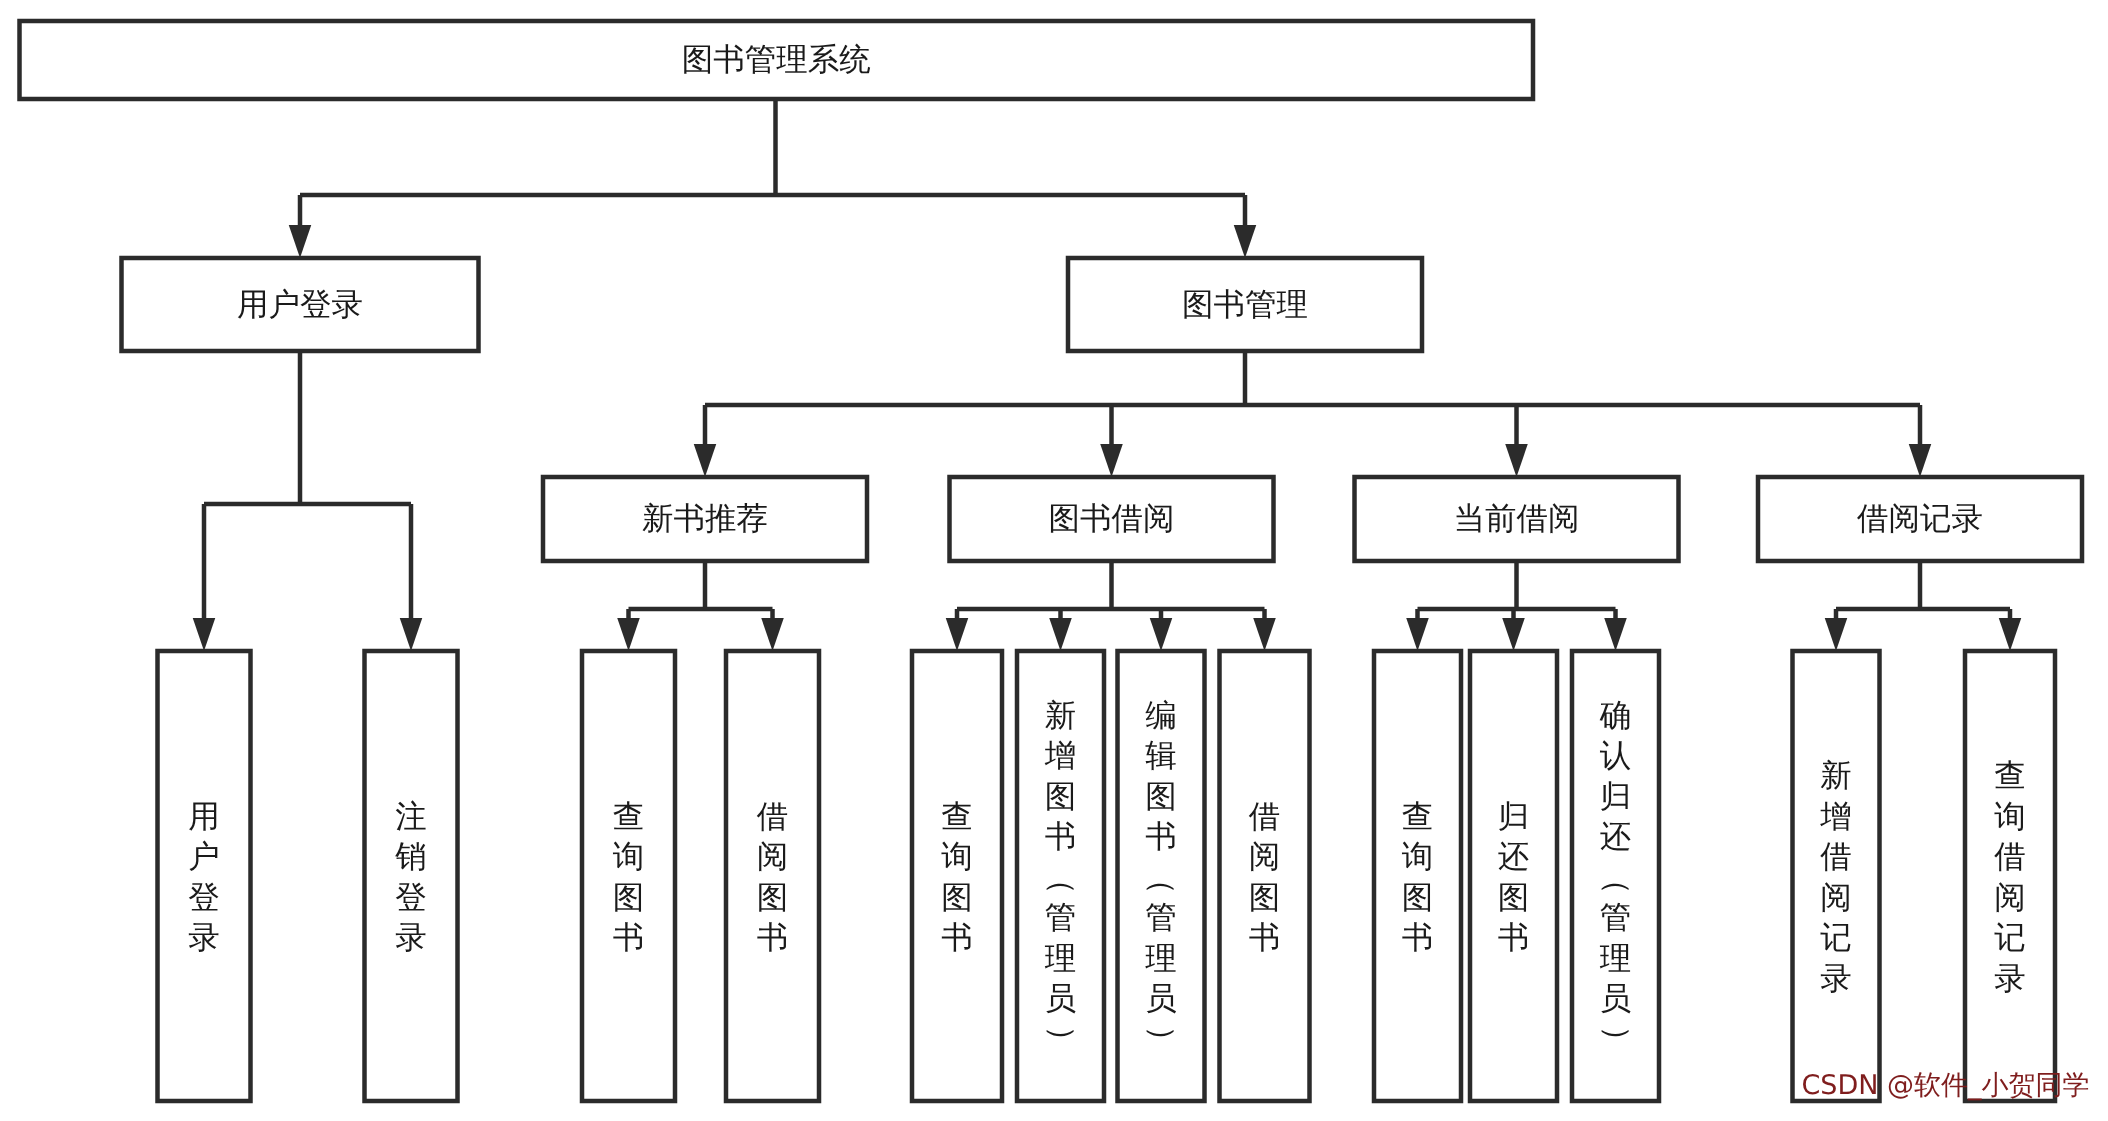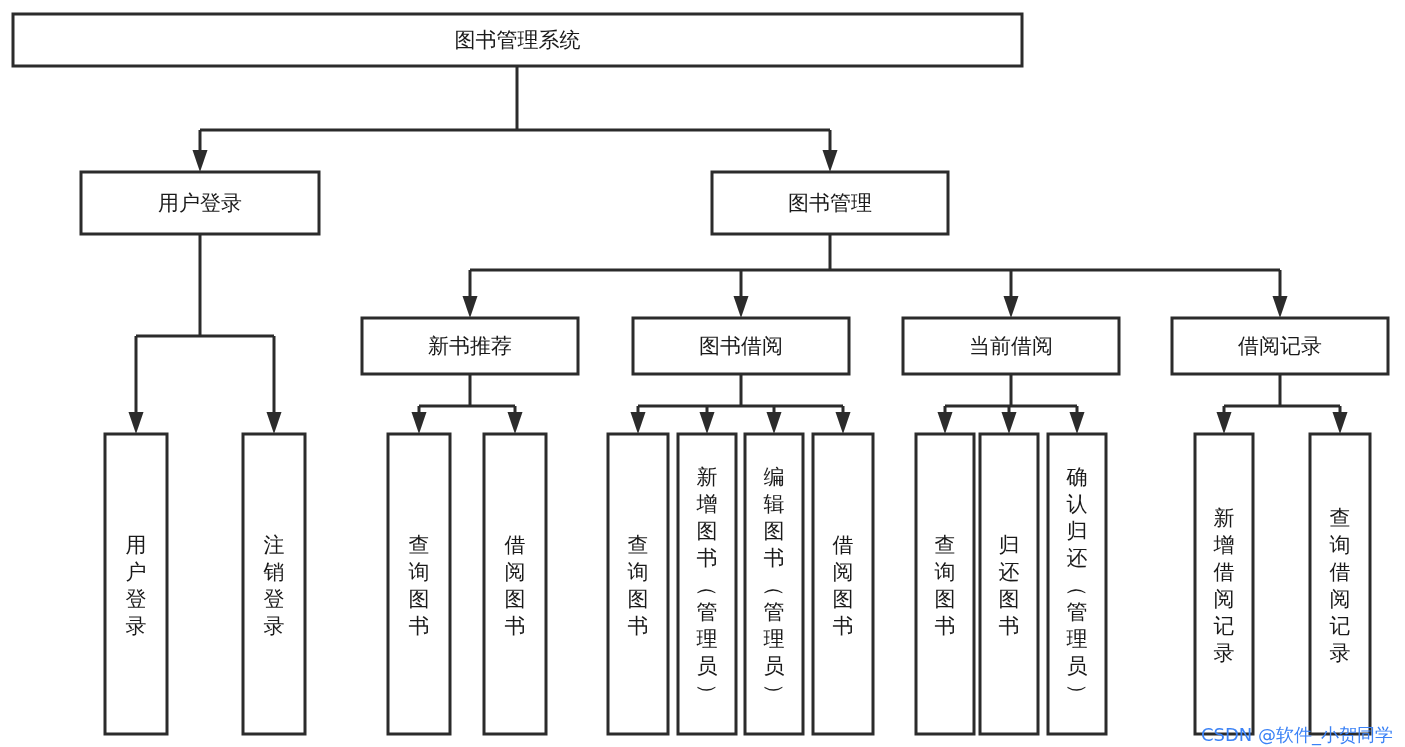--- a/index.html
+++ b/index.html
@@ -44,24 +44,24 @@
   .node-label-h {
     font-family: "DejaVu Sans", "Liberation Sans", sans-serif;
     font-size: 21px;
     fill: #1a1a1a;
     text-anchor: middle;
     dominant-baseline: middle;
   }
   .watermark-text {
     position: absolute;
     right: 12px;
-    bottom: 0;
+    bottom: 12px;
     font-family: "DejaVu Sans", "Liberation Sans", sans-serif;
     font-size: 18px;
-    color: #3b82f6;
+    color: #7f1d1d;
     white-space: nowrap;
     user-select: none;
   }
 </style>
 </head>
 <body>
 
 <div id="diagram-root">
   <svg id="flowchart" viewBox="0 0 1405 747">
     <g id="connector-layer">

